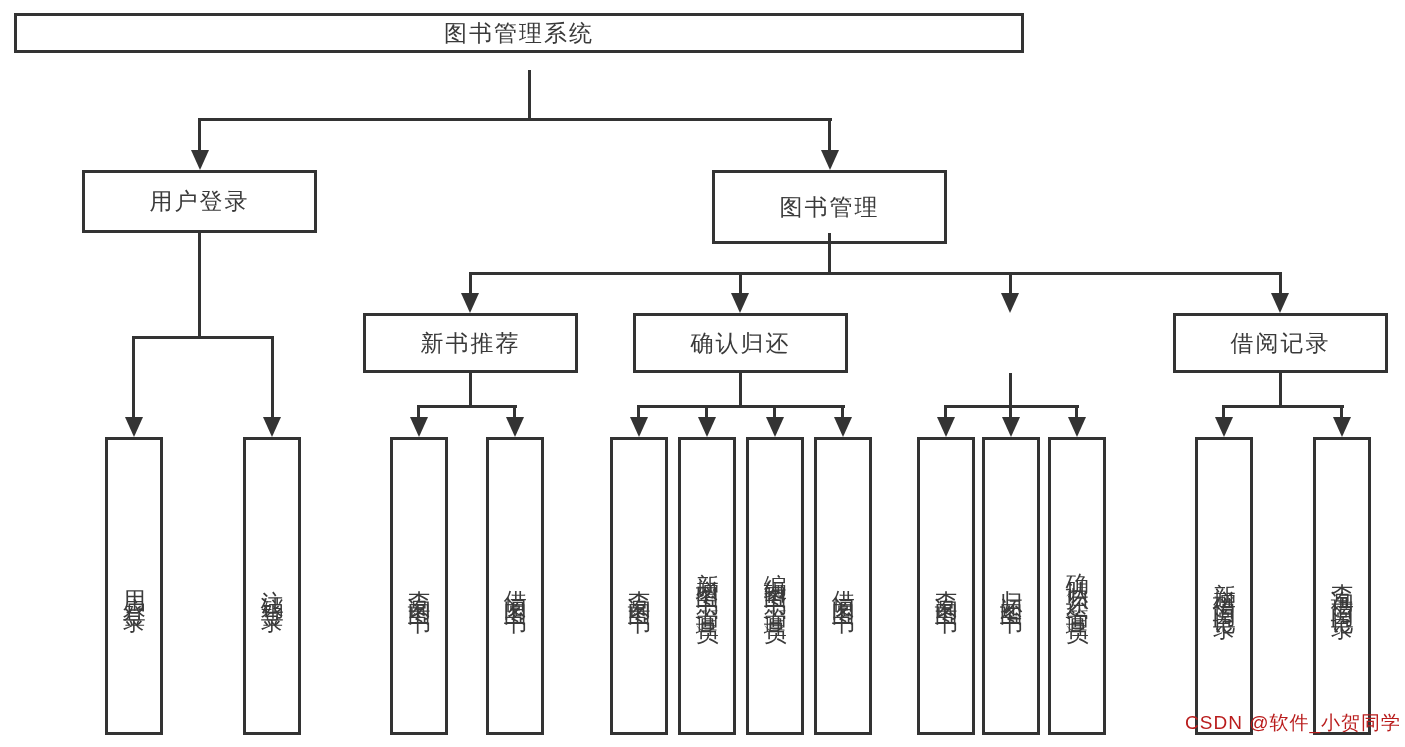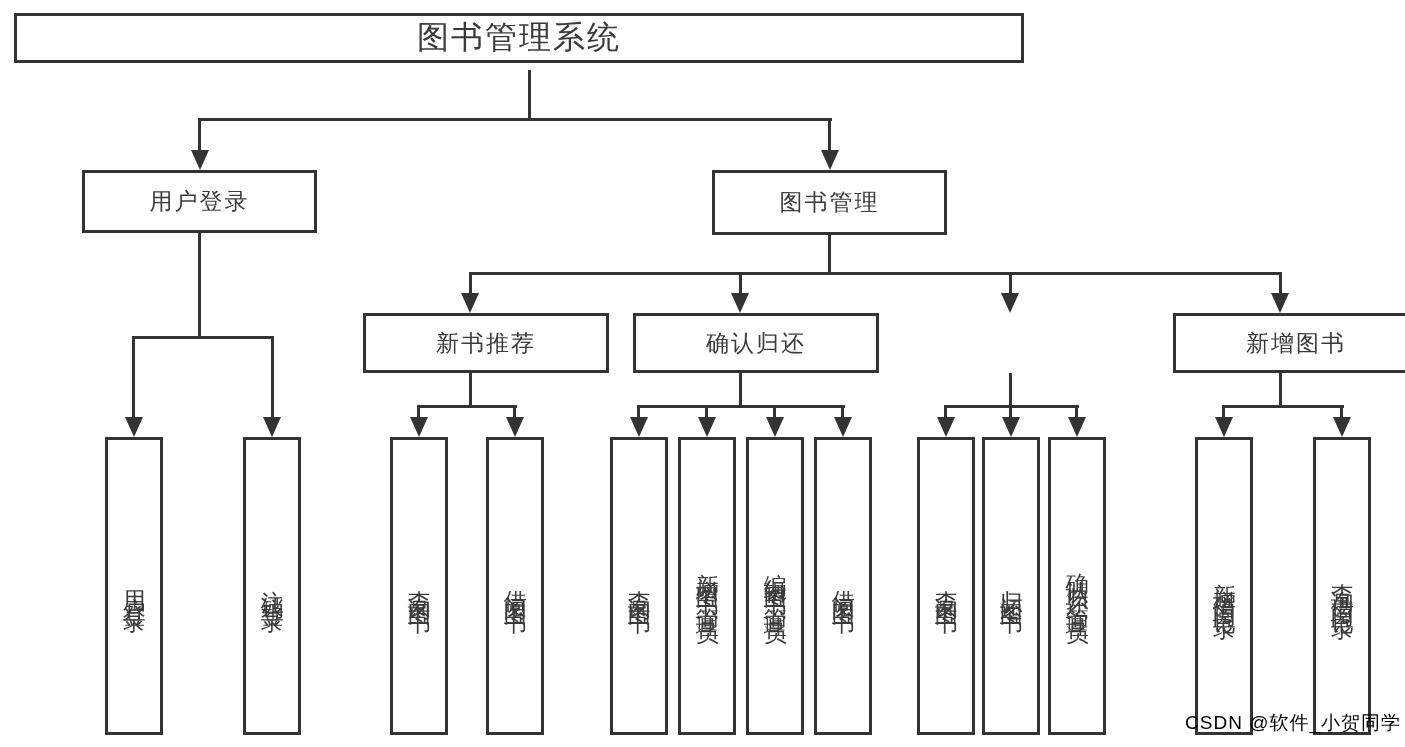--- a/index.html
+++ b/index.html
@@ -7,56 +7,56 @@
   .canvas {
     position:relative; width:1405px; height:747px; background:#ffffff;
     font-family:"Liberation Sans","DejaVu Sans",sans-serif; color:#3a3a3a;
     overflow:hidden;
   }
   .node {
     position:absolute; border:3px solid #333333; background:#ffffff;
     display:flex; align-items:center; justify-content:center;
   }
   .hnode { font-size:23px; letter-spacing:2px; }
-  .root  { left:14px;  top:13px;  width:1010px; height:50px; font-size:32px; }
+  .root  { left:14px;  top:13px;  width:1010px; height:40px; font-size:23px; }
   .lv2-a { left:82px;  top:170px; width:235px; height:63px; }
-  .lv2-b { left:712px; top:170px; width:235px; height:65px; }
-  .lv3   { top:313px; width:246px; height:60px; }
+  .lv2-b { left:712px; top:170px; width:235px; height:74px; }
+  .lv3   { top:313px; width:215px; height:60px; }
   .lv3-a { left:363px; } .lv3-b { left:633px; } .lv3-c { left:903px; } .lv3-d { left:1173px; }
   .vnode { top:437px; width:58px; height:298px; }
   .vtext { writing-mode:vertical-rl; text-orientation:mixed; font-size:23px; letter-spacing:7px; line-height:1.1; }
   .vb1  { left:105px; }  .vb2  { left:243px; }
   .vb3  { left:390px; }  .vb4  { left:486px; }
   .vb5  { left:610px; }  .vb6  { left:678px; }
   .vb7  { left:746px; }  .vb8  { left:814px; }
   .vb9  { left:917px; }  .vb10 { left:982px; }
   .vb11 { left:1048px; }
   .vb12 { left:1195px; } .vb13 { left:1313px; }
   .ln { position:absolute; background:#333333; }
   .ah { position:absolute; width:0; height:0;
         border-left:9px solid transparent; border-right:9px solid transparent;
         border-top:20px solid #333333; }
   .watermark {
     position:absolute; right:4px; top:710px; font-size:19px;
-    color:#000000; z-index:5; letter-spacing:1px; white-space:nowrap;
+    color:#b91c1c; z-index:5; letter-spacing:1px; white-space:nowrap;
   }
 </style>
 </head>
 <body>
 
 <div class="canvas">
 
   <div class="node root hnode">图书管理系统</div>
 
   <div class="node lv2-a hnode">用户登录</div>
   <div class="node lv2-b hnode">图书管理</div>
 
   <div class="node lv3 lv3-a hnode">新书推荐</div>
   <div class="node lv3 lv3-b hnode">确认归还</div>
-  <div class="node lv3 lv3-d hnode">新增图书</div>
+  <div class="node lv3 lv3-d hnode">借阅记录</div>
 
   <div class="node vnode vb1">
       <span class="vtext">用户登录</span>
     </div>
   <div class="node vnode vb2">
       <span class="vtext">注销登录</span>
     </div>
 
   <div class="node vnode vb3">
       <span class="vtext">查询图书</span>

